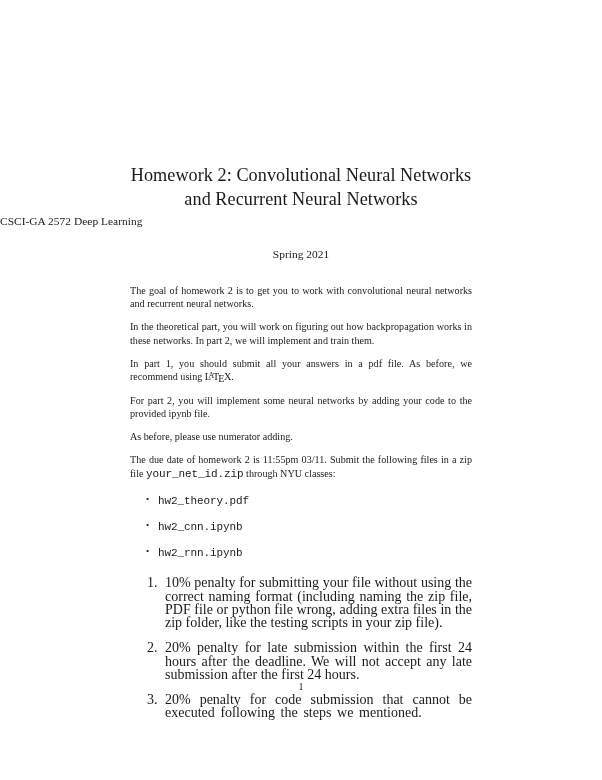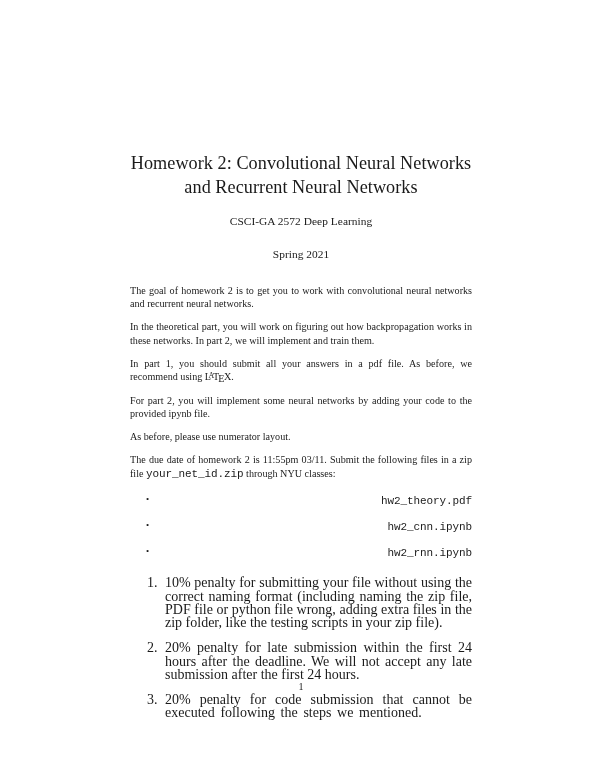--- a/index.html
+++ b/index.html
@@ -29,30 +29,29 @@
     left: 0;
     right: 0;
     top: 152px;
     text-align: center;
   }
   .doc-title {
     font-size: 18.2px;
     line-height: 23.5px;
     font-weight: normal;
     letter-spacing: 0.05px;
-    margin: 0;
+    margin: 12px;
   }
   .doc-title .tline { display: block; }
 
   .course-line {
     position: absolute;
     left: 0;
     right: 0;
     top: 215px;
-    text-align: center;
     font-size: 11.4px;
     letter-spacing: 0.04px;
   }
   .term-line {
     position: absolute;
     left: 0;
     right: 0;
     top: 248px;
     text-align: center;
     font-size: 11.4px;
@@ -104,21 +103,20 @@
     list-style: none;
     margin: 13px 0 14px 0;
     padding: 0;
   }
   ul.file-list li {
     position: relative;
     padding-left: 28px;
     margin-bottom: 11.5px;
     font-size: 10.15px;
     line-height: 13.4px;
-    text-align: right;
   }
   ul.file-list li:last-child { margin-bottom: 16px; }
   ul.file-list li::before {
     content: "\2022";
     position: absolute;
     left: 16px;
     top: -0.5px;
     font-size: 9px;
   }
 
@@ -178,21 +176,21 @@
   <div class="body-col">
 
     <p class="para">The goal of homework 2 is to get you to work with convolutional neural networks and recurrent neural networks.</p>
 
     <p class="para">In the theoretical part, you will work on figuring out how backpropagation works in these networks. In part 2, we will implement and train them.</p>
 
     <p class="para"><span>In part 1, you should submit all your answers in a pdf file. As before, we recommend using </span><span class="latex"><span>L</span><span class="a">A</span><span>T</span><span class="e">E</span><span>X</span></span><span>.</span></p>
 
     <p class="para">For part 2, you will implement some neural networks by adding your code to the provided ipynb file.</p>
 
-    <p class="para">As before, please use numerator layout.</p>
+    <p class="para">As before, please use numerator adding.</p>
 
     <p class="para"><span>The due date of homework 2 is 11:55pm 03/11. Submit the following files in a zip file </span><code class="mono">your_net_id.zip</code><span> through NYU classes:</span></p>
 
     <ul class="file-list">
       <li><code class="mono">hw2_theory.pdf</code></li>
       <li><code class="mono">hw2_cnn.ipynb</code></li>
       <li><code class="mono">hw2_rnn.ipynb</code></li>
     </ul>
 
 

